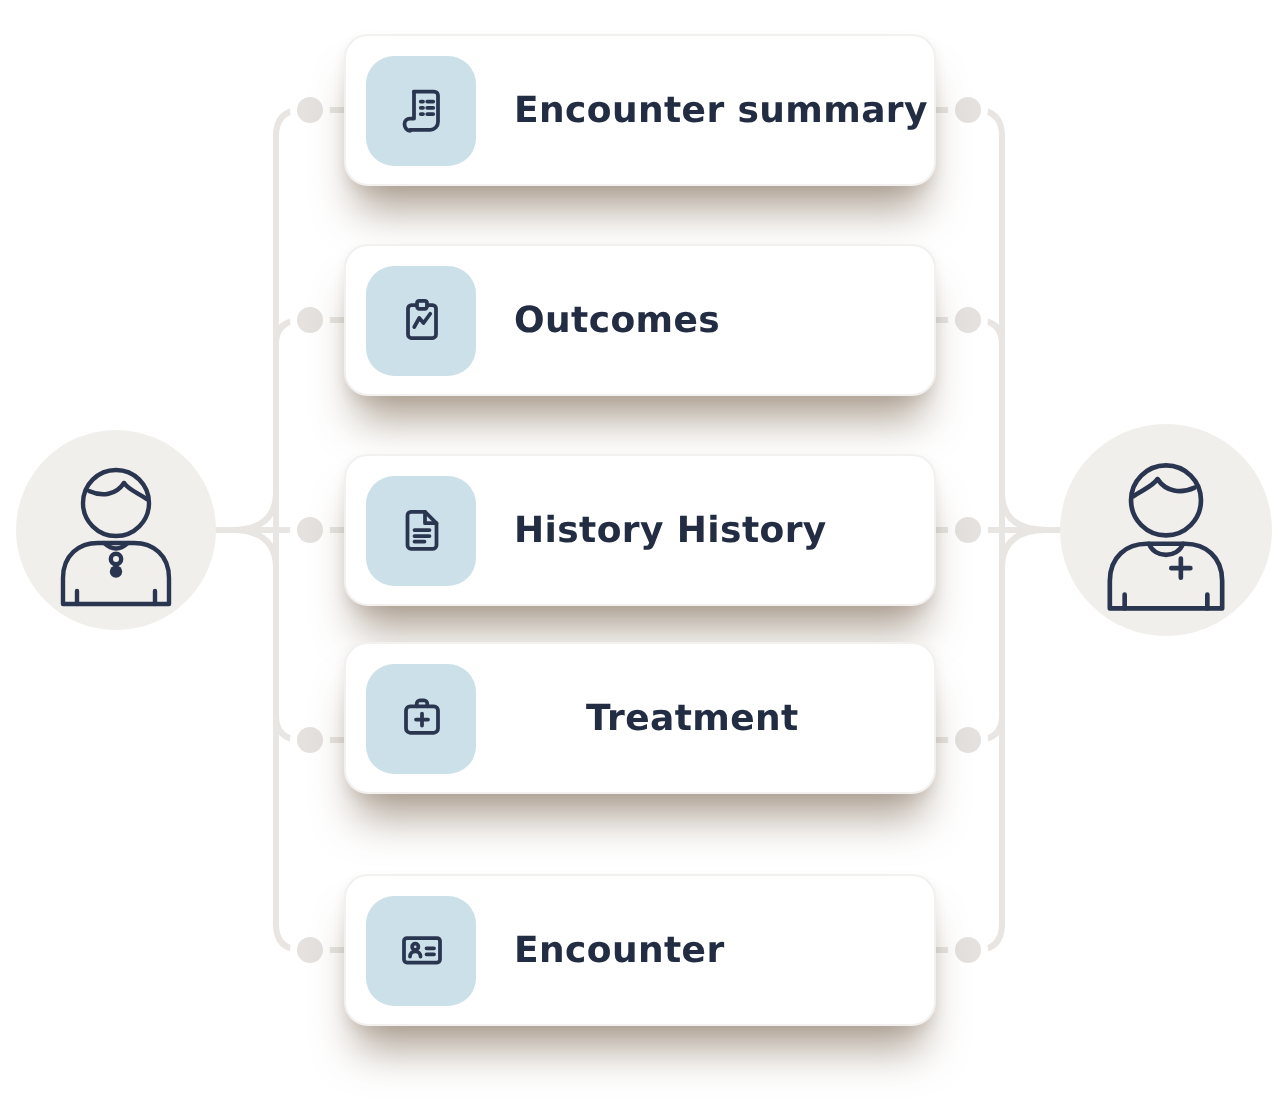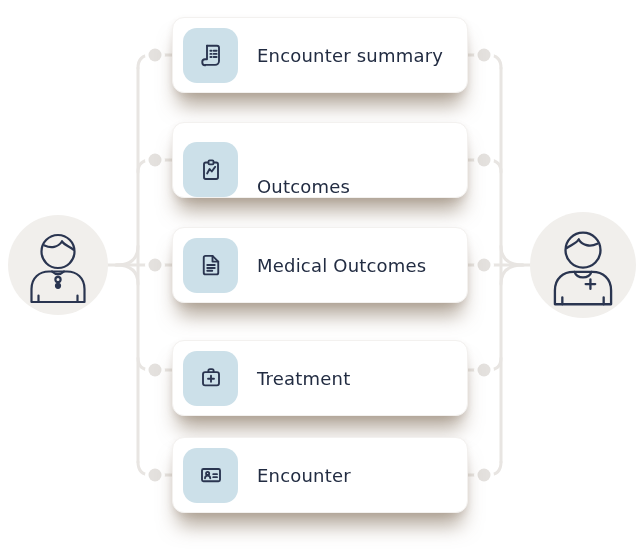--- a/index.html
+++ b/index.html
@@ -14,33 +14,33 @@
   .avatar-left{left:8px;top:215px;width:100px;height:100px;}
   .avatar-right{left:530px;top:212px;width:106px;height:106px;}
   .avatar svg{display:block;width:100%;height:100%;}
   .card{
     position:absolute;left:172px;width:296px;height:76px;background:#ffffff;
     border-radius:12px;border:1px solid #f3f1ef;box-sizing:border-box;
     box-shadow:0 18px 20px -6px rgba(114,92,70,0.55),0 3px 6px rgba(114,92,70,0.12);
     display:flex;align-items:center;
   }
   .card-1{top:17px;}
-  .card-2{top:122px;align-items:flex-end;}
+  .card-2{top:122px;}
   .card-3{top:227px;}
-  .card-4{top:340px;}
+  .card-4{top:321px;gap:36px;}
   .card-5{top:437px;}
   .icon-tile{
     width:55px;height:55px;margin-left:10px;border-radius:14px;background:#cce0e9;
     display:flex;align-items:center;justify-content:center;flex:0 0 auto;
   }
   .icon-tile svg{display:block;width:30px;height:30px;stroke:#2a3550;fill:none;
     stroke-width:1.5;stroke-linecap:round;stroke-linejoin:round;}
   .card-label{
     margin-left:19px;font-size:18px;color:#222c42;letter-spacing:0.2px;
-    white-space:nowrap;font-weight:400;
+    white-space:nowrap;font-weight:700;
   }
   .person{stroke:#2a3550;stroke-width:2.2;stroke-linecap:round;stroke-linejoin:round;fill:none;}
 </style>
 </head>
 <body>
 
 <div class="stage">
 
   <svg class="connectors" viewBox="0 0 640 553">
     <g stroke="#e8e5e2" stroke-width="3" fill="none" stroke-linecap="round">
@@ -149,21 +149,21 @@
   </div>
 
   <div class="card card-3">
     <div class="icon-tile">
       <svg viewBox="0 0 24 24">
         <path d="M13.2 4.7H7.6c-.8 0-1.4.6-1.4 1.4v12c0 .8.6 1.4 1.4 1.4h8.8c.8 0 1.4-.6 1.4-1.4V9.3z"></path>
         <path d="M13.2 4.7v4.6h4.6"></path>
         <path d="M9 12h6M9 14.4h6M9 16.6h4"></path>
       </svg>
     </div>
-    <div class="card-label">Medical Outcomes</div>
+    <div class="card-label">History History</div>
   </div>
 
   <div class="card card-4">
     <div class="icon-tile">
       <svg viewBox="0 0 24 24">
         <path d="M9.9 7.3V6.2c0-.7.6-1.3 1.3-1.3h1.6c.7 0 1.3.6 1.3 1.3v1.1"></path>
         <rect x="5.6" y="7.3" width="12.8" height="10.6" rx="1.7"></rect>
         <path d="M12 10.2v4.8M9.6 12.6h4.8"></path>
       </svg>
     </div>

